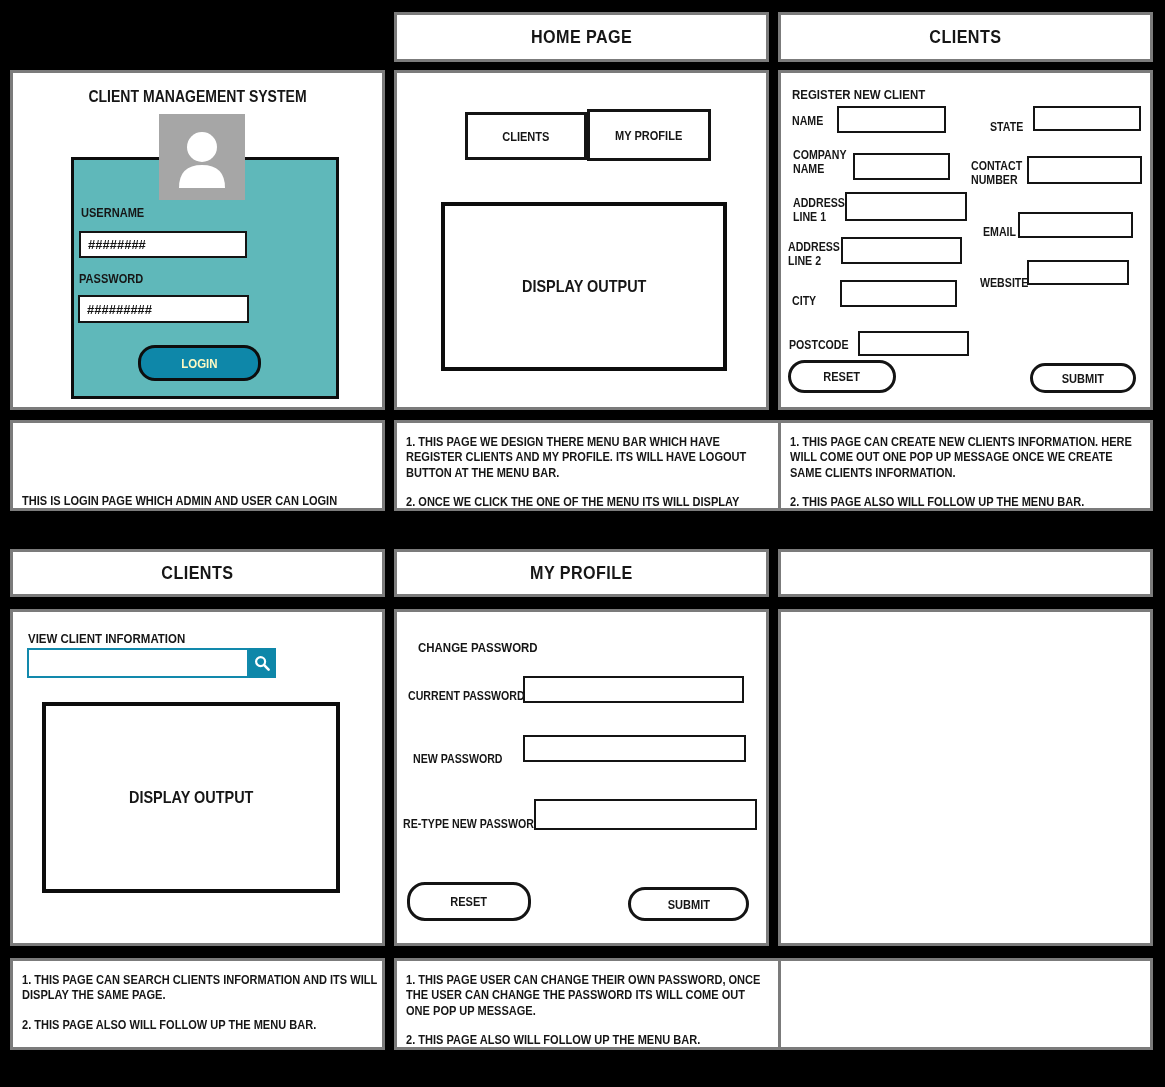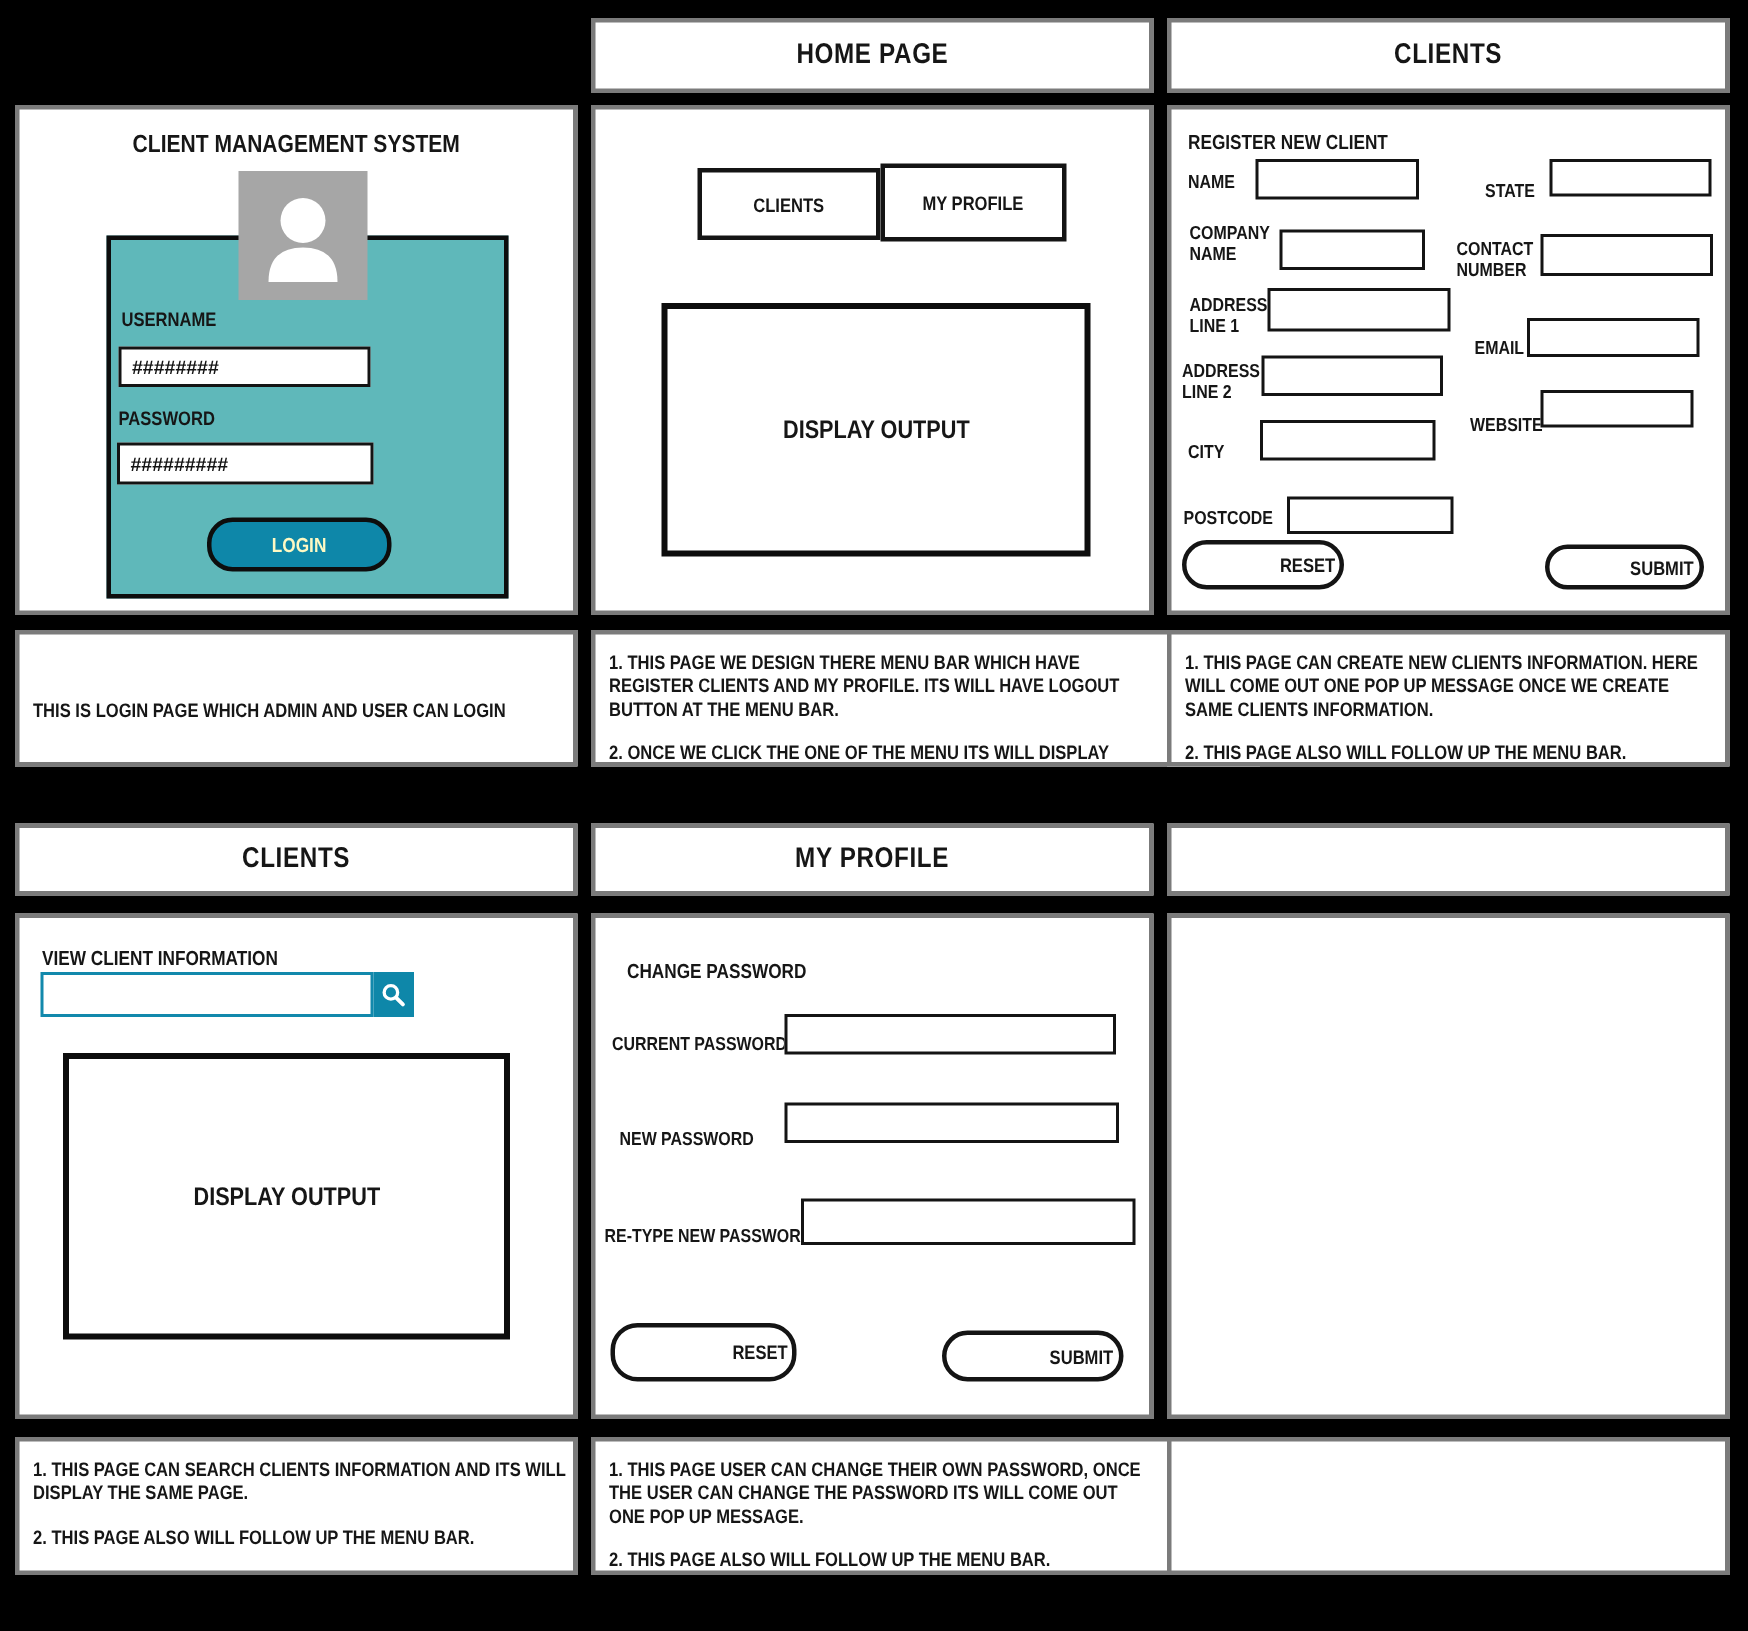--- a/index.html
+++ b/index.html
@@ -5,34 +5,34 @@
 <style>
   html,body{margin:0;padding:0;background:#000;}
   body{font-family:"Liberation Sans",sans-serif;color:#161616;-webkit-font-smoothing:antialiased;}
   #canvas{position:relative;width:1165px;height:1087px;background:#000;overflow:hidden;}
   .cell{position:absolute;background:#fff;border:3px solid #7b7b7b;box-sizing:border-box;}
   .title-cell{display:flex;align-items:center;justify-content:center;}
   .title-text{font-weight:bold;font-size:19px;letter-spacing:.5px;white-space:nowrap;
               display:inline-block;transform:scaleX(.85);}
   .content-cell{overflow:hidden;}
   .desc-cell{padding:11px 9px;overflow:hidden;}
-  .desc-cell.center{display:flex;flex-direction:column;justify-content:center;padding-top:16px;padding-bottom:0;}
+  .desc-cell.center{display:flex;flex-direction:column;justify-content:flex-end;padding-top:16px;padding-bottom:0;}
   .desc-text{font-weight:bold;font-size:13px;line-height:1.18;margin:0 0 14px 0;width:420px;
              transform:scaleX(.85);transform-origin:0 0;}
   .desc-cell.center .desc-text{margin:0;}
   .hdg{position:absolute;font-weight:bold;font-size:13.5px;white-space:nowrap;
        display:inline-block;transform:scaleX(.85);transform-origin:0 50%;}
   .lbl{position:absolute;font-weight:bold;font-size:12.5px;line-height:1.1;white-space:nowrap;
        display:inline-block;transform:scaleX(.85);transform-origin:0 50%;}
   .lbl.wrap{white-space:normal;width:72px;transform-origin:0 0;}
   .box-input{position:absolute;background:#fff;border:2.5px solid #141414;box-sizing:border-box;
              font-family:"Liberation Sans",sans-serif;font-weight:bold;font-size:13px;color:#141414;
              padding:0 7px;outline:none;border-radius:0;}
   .pill{position:absolute;background:#fff;border:3px solid #141414;border-radius:18px;
-        display:flex;align-items:center;justify-content:flex-end;box-sizing:border-box;
+        display:flex;align-items:center;justify-content:center;box-sizing:border-box;
         font-family:"Liberation Sans",sans-serif;font-weight:bold;font-size:13px;color:#161616;cursor:pointer;padding:0;}
   .btn-label{display:inline-block;transform:scaleX(.85);white-space:nowrap;}
   .display-box{position:absolute;background:#fff;border:4px solid #0d0d0d;box-sizing:border-box;
                display:flex;align-items:center;justify-content:center;}
   .display-label{font-weight:bold;font-size:17px;display:inline-block;transform:scaleX(.85);white-space:nowrap;}
   .menu-box{position:absolute;background:#fff;border:3px solid #141414;box-sizing:border-box;
             display:flex;align-items:center;justify-content:center;font-weight:bold;font-size:13px;cursor:pointer;}
   .teal-panel{position:absolute;background:#5fb8ba;border:3px solid #0d0d0d;box-sizing:border-box;}
   .avatar{position:absolute;background:#a6a6a6;}
   .login-btn{position:absolute;background:#0e87a9;border:3px solid #0d0d0d;border-radius:17px;

